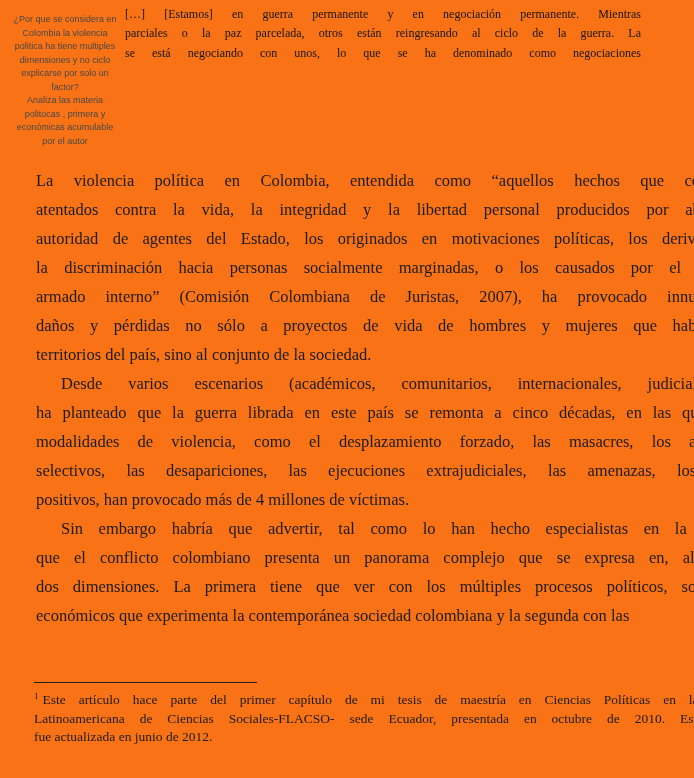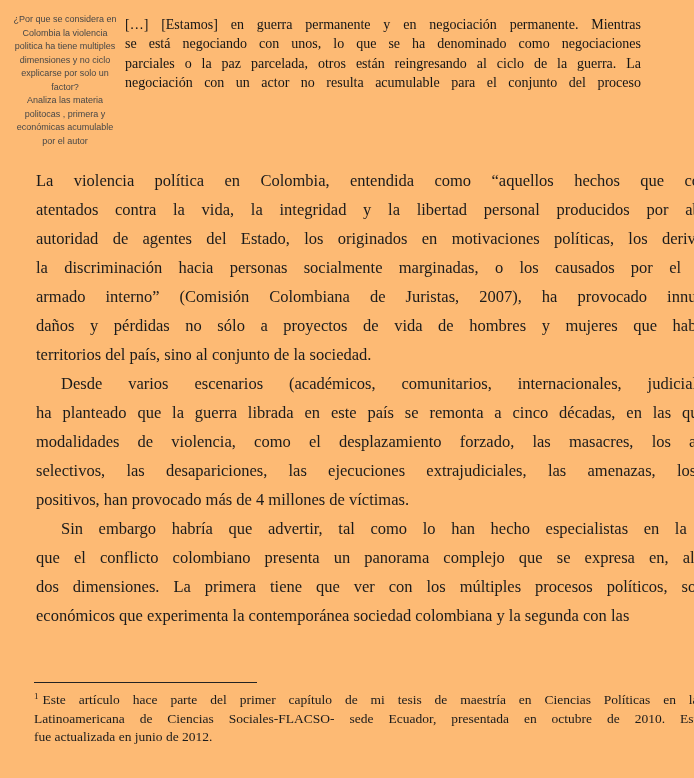--- a/index.html
+++ b/index.html
@@ -8,21 +8,21 @@
     width: 694px;
     height: 778px;
     overflow: hidden;
     background: #fdfdfd;
   }
   .page {
     position: relative;
     width: 694px;
     height: 778px;
     overflow: hidden;
-    background: #fdba74;
+    background: #f97316;
     color: #1c1c1c;
     font-family: "Liberation Serif", "DejaVu Serif", serif;
   }
 
   
   .margin-note {
     position: absolute;
     left: 6px;
     top: 13px;
     width: 118px;
@@ -30,23 +30,23 @@
     font-size: 9px;
     line-height: 13.5px;
     color: #474747;
     text-align: center;
   }
 
   
   .quote {
     position: absolute;
     left: 125px;
-    top: 15px;
+    top: 5px;
     width: 516px;
-    font-size: 14px;
+    font-size: 12px;
     line-height: 19.4px;
     color: #151515;
   }
   .q-line {
     text-align: justify;
     text-align-last: justify;
     text-justify: inter-word;
     height: 19.4px;
     overflow: hidden;
   }
@@ -119,23 +119,22 @@
       <div class="mn-line">explicarse por solo un</div>
       <div class="mn-line">factor?</div>
       <div class="mn-line">Analiza las materia</div>
       <div class="mn-line">politocas , primera y</div>
       <div class="mn-line">económicas acumulable</div>
       <div class="mn-line last">por el autor</div>
     </div>
 
   <div class="quote">
       <div class="q-line">[…] [Estamos] en guerra permanente y en negociación permanente. Mientras</div>
+      <div class="q-line">parciales o la paz parcelada, otros están reingresando al ciclo de la guerra. La</div>
       <div class="q-line">se está negociando con unos, lo que se ha denominado como negociaciones</div>
-      <div class="q-line">parciales o la paz parcelada, otros están reingresando al ciclo de la guerra. La</div>
-      <div class="q-line">negociación con un actor no resulta acumulable para el conjunto del proceso</div>
     </div>
 
   <div class="body-text">
       <div class="para">
         <div class="bline">La violencia política en Colombia, entendida como “aquellos hechos que configuran</div>
         <div class="bline">atentados contra la vida, la integridad y la libertad personal producidos por abuso de</div>
         <div class="bline">autoridad de agentes del Estado, los originados en motivaciones políticas, los derivados de</div>
         <div class="bline">la discriminación hacia personas socialmente marginadas, o los causados por el conflicto</div>
         <div class="bline">armado interno” (Comisión Colombiana de Juristas, 2007), ha provocado innumerables</div>
         <div class="bline">daños y pérdidas no sólo a proyectos de vida de hombres y mujeres que habitan los</div>

